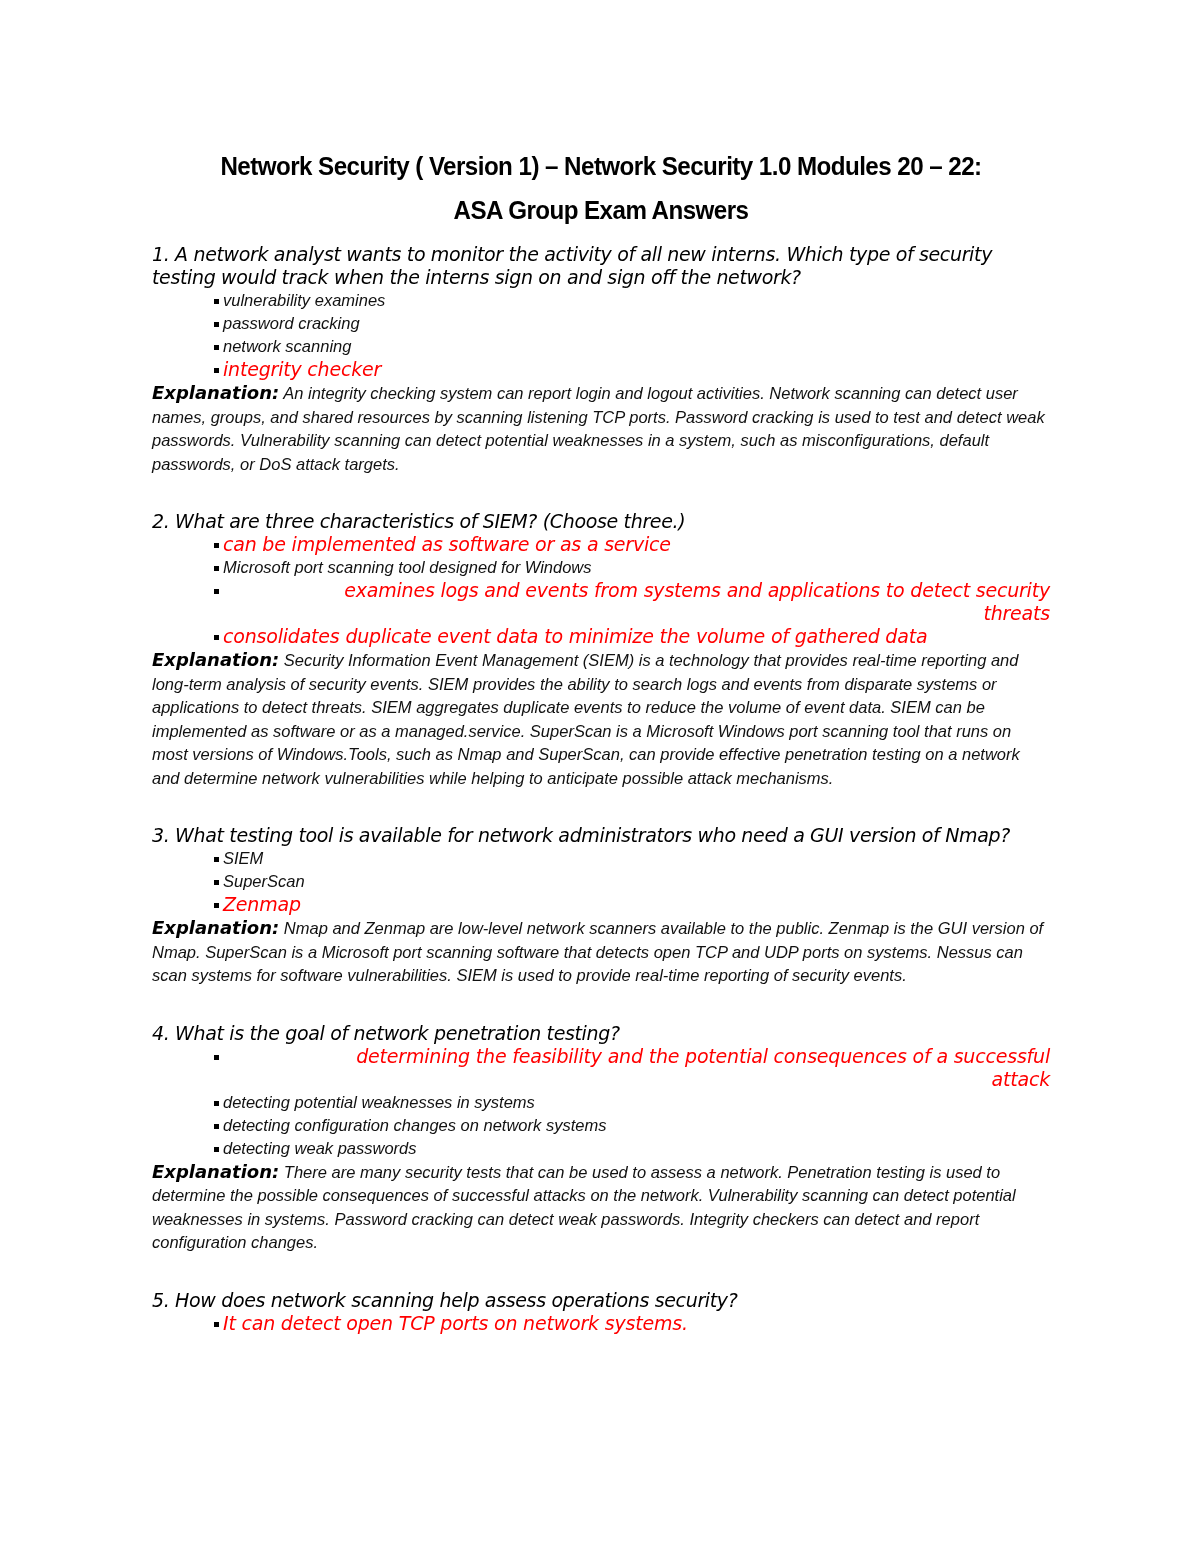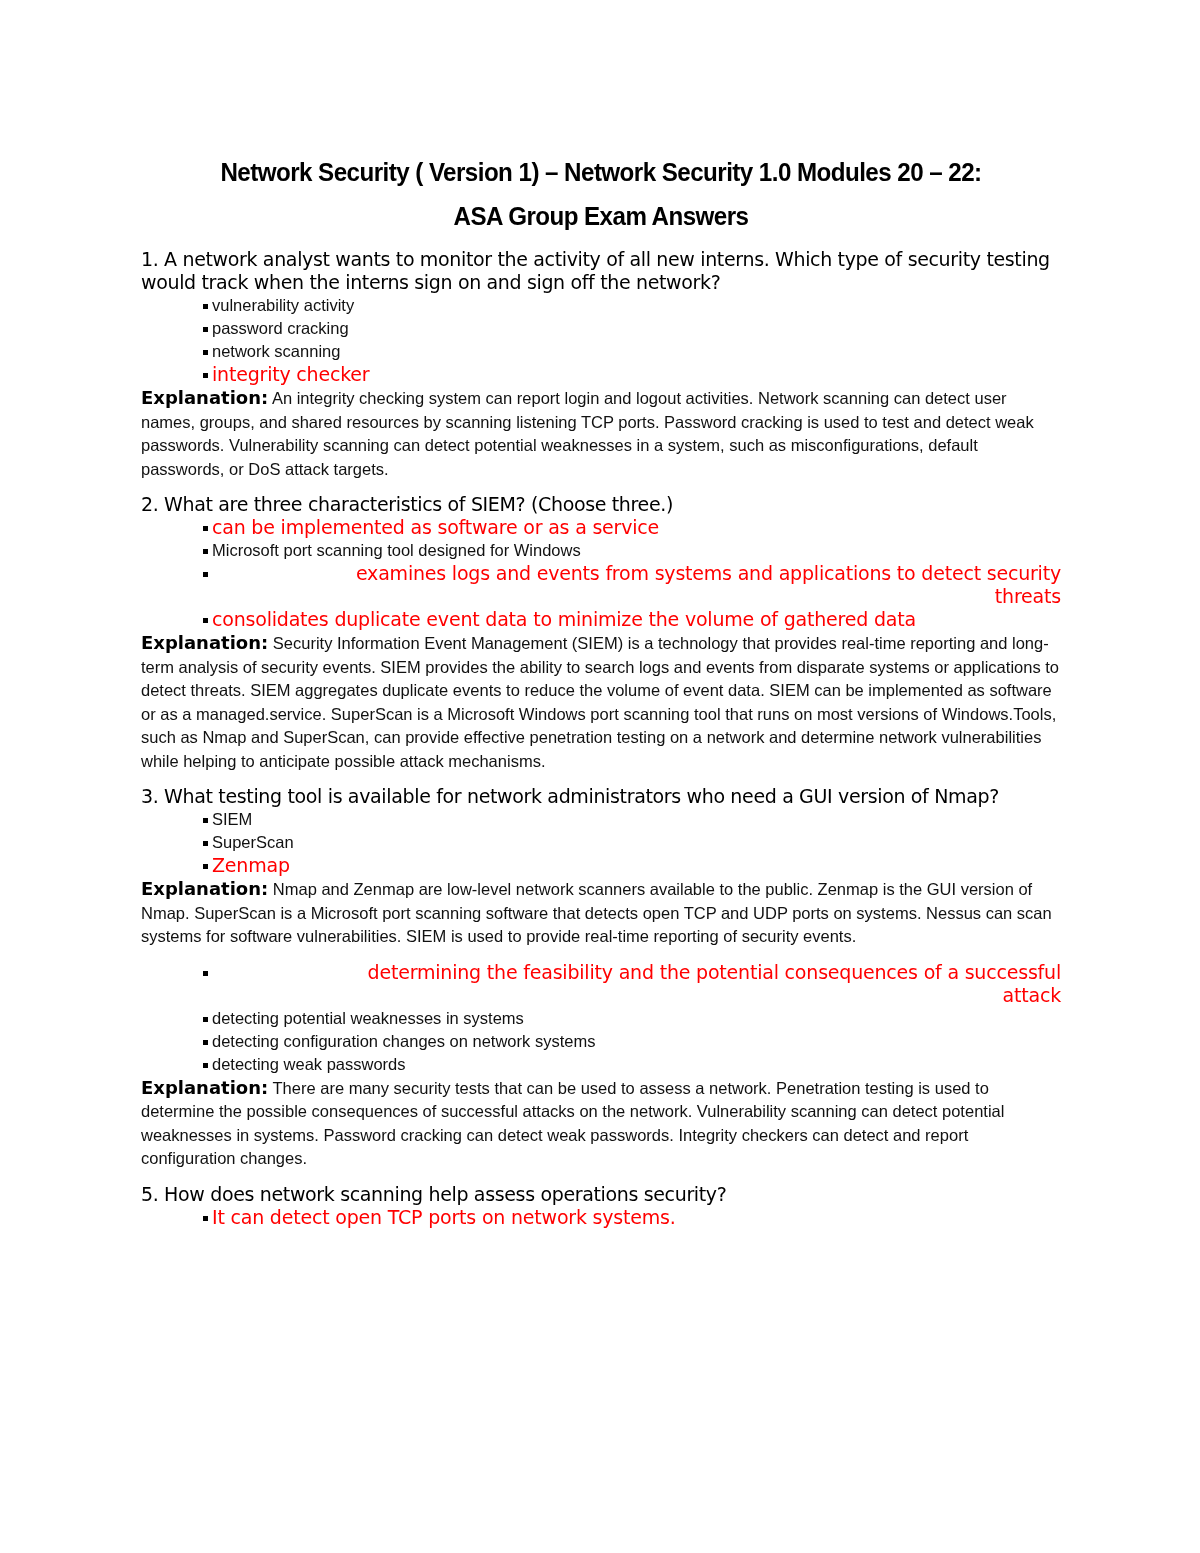--- a/index.html
+++ b/index.html
@@ -10,36 +10,37 @@
     body {
       width: 1200px;
       height: 1553px;
       position: relative;
       overflow: hidden;
       color: #000000;
     }
     .page {
       position: absolute;
       left: 141px;
-      top: 150px;
+      top: 144px;
       width: 920px;
     }
     .title {
       font-family: "Liberation Sans", sans-serif;
       font-weight: bold;
       font-size: 26px;
       text-align: center;
       line-height: 44px;
       letter-spacing: -0.6px;
       margin: 0 0 10px 0;
       transform: scaleX(0.93);
       transform-origin: center;
     }
     .question {
-      margin: 0;
+      margin: 11px;
+      font-style: italic;
     }
     .q-text {
       font-family: "DejaVu Sans", sans-serif;
       font-size: 19px;
       line-height: 23px;
       letter-spacing: -0.35px;
       margin: 0;
     }
     .q-gap { height: 12px; }
     ul.options {
@@ -104,21 +105,21 @@
 <div class="page">
 
   <div class="title">
     <div>Network Security ( Version 1) – Network Security 1.0 Modules 20 – 22:</div>
     <div>ASA Group Exam Answers</div>
   </div>
 
   <div class="question">
     <p class="q-text">1. A network analyst wants to monitor the activity of all new interns. Which type of security testing would track when the interns sign on and sign off the network?</p>
     <ul class="options">
-      <li><span class="bullet"></span><span class="text">vulnerability activity</span></li>
+      <li><span class="bullet"></span><span class="text">vulnerability examines</span></li>
       <li><span class="bullet"></span><span class="text">password cracking</span></li>
       <li><span class="bullet"></span><span class="text">network scanning</span></li>
       <li class="correct"><span class="bullet"></span><span class="text">integrity checker</span></li>
     </ul>
     <p class="explanation"><span class="label">Explanation:</span> <span>An integrity checking system can report login and logout activities. Network scanning can detect user names, groups, and shared resources by scanning listening TCP ports. Password cracking is used to test and detect weak passwords. Vulnerability scanning can detect potential weaknesses in a system, such as misconfigurations, default passwords, or DoS attack targets.</span></p>
   </div>
   <div class="q-gap"></div>
 
   <div class="question">
     <p class="q-text">2. What are three characteristics of SIEM? (Choose three.)</p>
@@ -140,20 +141,21 @@
     <ul class="options">
       <li><span class="bullet"></span><span class="text">SIEM</span></li>
       <li><span class="bullet"></span><span class="text">SuperScan</span></li>
       <li class="correct"><span class="bullet"></span><span class="text">Zenmap</span></li>
     </ul>
     <p class="explanation"><span class="label">Explanation:</span> <span>Nmap and Zenmap are low-level network scanners available to the public. Zenmap is the GUI version of Nmap. SuperScan is a Microsoft port scanning software that detects open TCP and UDP ports on systems. Nessus can scan systems for software vulnerabilities. SIEM is used to provide real-time reporting of security events.</span></p>
   </div>
   <div class="q-gap"></div>
 
   <div class="question">
+    <p class="q-text">4. What is the goal of network penetration testing?</p>
     <ul class="options">
       <li class="correct wrap">
           <span class="bullet"></span>
           <span class="text"><span>determining the feasibility and the potential consequences of a successful</span><span class="cont">attack</span></span>
         </li>
       <li><span class="bullet"></span><span class="text">detecting potential weaknesses in systems</span></li>
       <li><span class="bullet"></span><span class="text">detecting configuration changes on network systems</span></li>
       <li><span class="bullet"></span><span class="text">detecting weak passwords</span></li>
     </ul>
     <p class="explanation"><span class="label">Explanation:</span> <span>There are many security tests that can be used to assess a network. Penetration testing is used to determine the possible consequences of successful attacks on the network. Vulnerability scanning can detect potential weaknesses in systems. Password cracking can detect weak passwords. Integrity checkers can detect and report configuration changes.</span></p>

